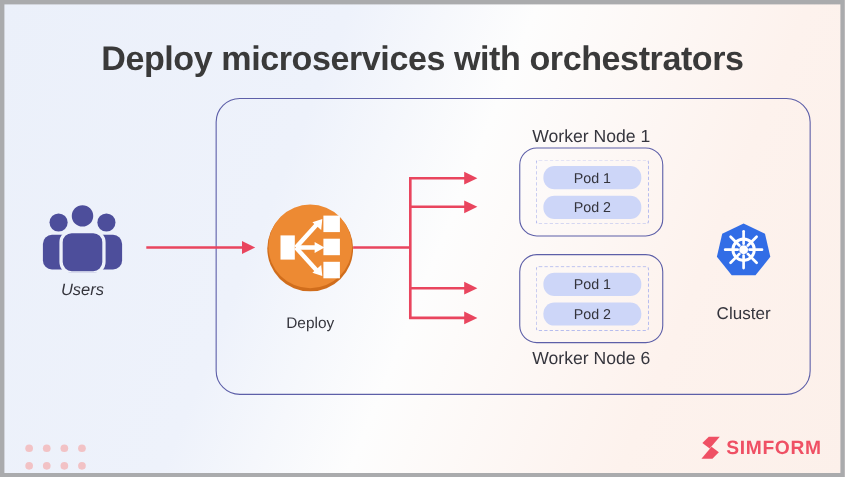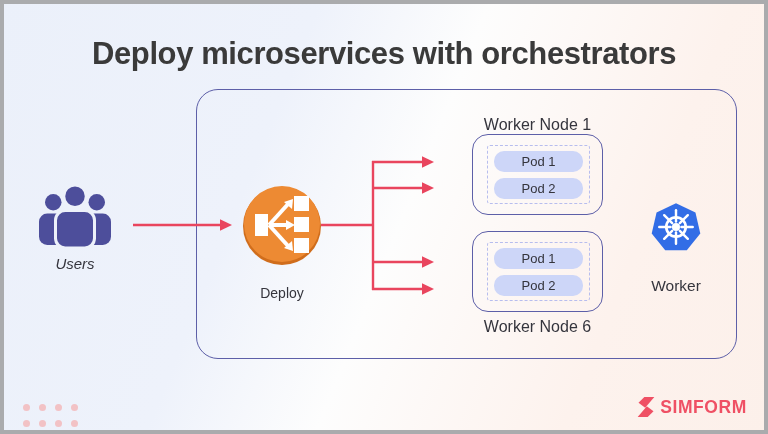--- a/index.html
+++ b/index.html
@@ -148,21 +148,21 @@
     <line x1="50" y1="40" x2="50" y2="19"></line>
     <line x1="42.9" y1="42.9" x2="28.1" y2="28.1"></line>
     <line x1="40" y1="50" x2="19" y2="50"></line>
     <line x1="42.9" y1="57.1" x2="28.1" y2="71.9"></line>
     <line x1="50" y1="60" x2="50" y2="81"></line>
     <line x1="57.1" y1="57.1" x2="71.9" y2="71.9"></line>
   </g>
 </svg>
 <div class="diagram-label k8s-label">
   <br>
-  <span>Worker</span>
+  <span>Cluster</span>
 </div>
 
 <div class="dots">
   <span></span>
     <span></span>
     <span></span>
     <span></span>
   <span></span>
     <span></span>
     <span></span>

